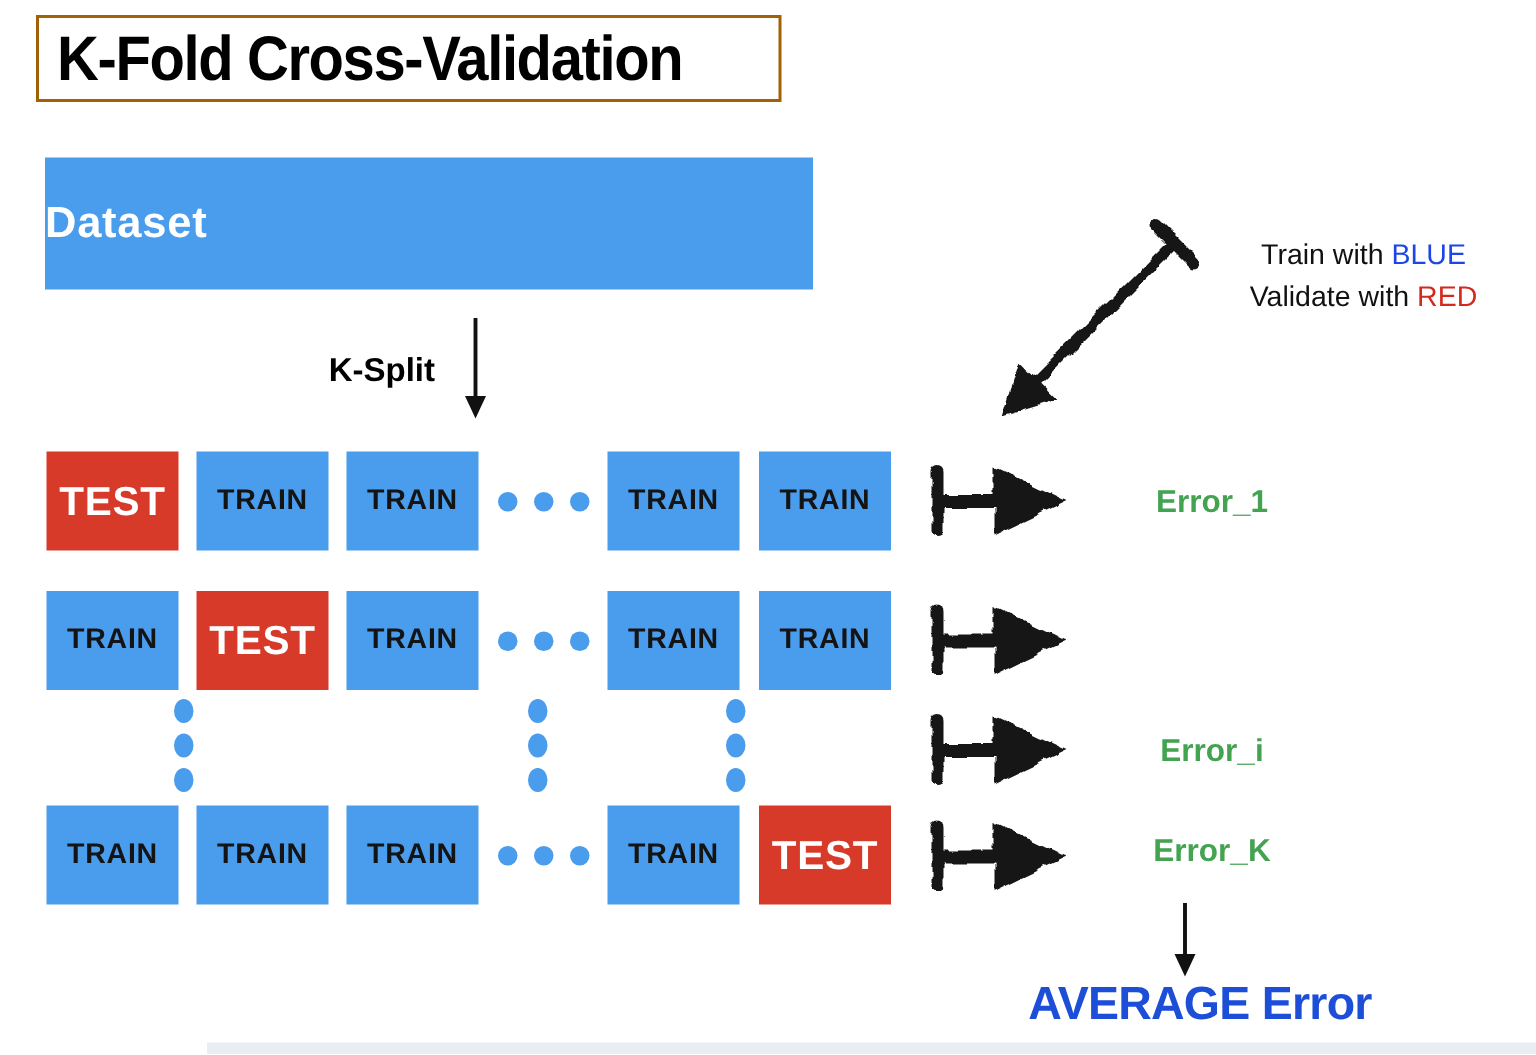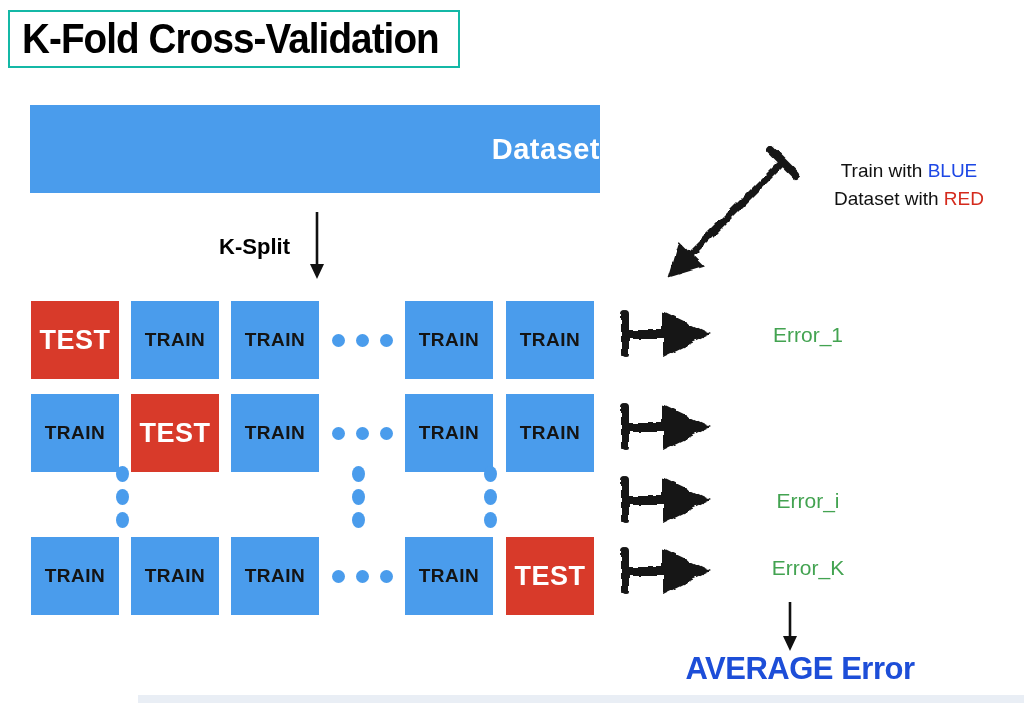--- a/index.html
+++ b/index.html
@@ -6,48 +6,48 @@
   html,body { background:#ffffff; }
   body { font-family:"Liberation Sans", sans-serif; }
 
   .canvas {
     position:relative; width:1024px; height:703px;
     background:#ffffff; overflow:hidden;
   }
 
   
   .title-box {
-    position:absolute; left:8px; top:10px; width:452px; height:58px;
-    border:2px solid #14b8a6; background:#fff;
+    position:absolute; left:24px; top:10px; width:497px; height:58px;
+    border:2px solid #a16207; background:#fff;
     display:flex; align-items:center; padding-left:12px;
   }
   .title-box span {
     font-size:42px; font-weight:bold; color:#000;
     letter-spacing:-1px; white-space:nowrap;
     transform:scaleX(0.92); transform-origin:left center;
   }
 
   
   .dataset-bar {
-    position:absolute; left:30px; top:105px; width:570px; height:88px;
+    position:absolute; left:30px; top:105px; width:512px; height:88px;
     background:var(--train-blue);
-    display:flex; align-items:center; justify-content:flex-end;
+    display:flex; align-items:center; justify-content:flex-start;
     color:#fff; font-size:29px; font-weight:bold; letter-spacing:0.5px;
   }
 
   .k-split-label {
     position:absolute; left:170px; top:234px; width:120px;
     text-align:right; font-size:22px; font-weight:bold; color:#000;
   }
 
   
   .fold-row { position:absolute; left:31px; display:flex; align-items:center; }
   .row-1 { top:301px; } .row-2 { top:394px; } .row-4 { top:537px; }
   .cell {
-    width:88px; height:78px; flex:0 0 88px;
+    width:88px; height:66px; flex:0 0 88px;
     display:flex; align-items:center; justify-content:center;
     font-weight:bold;
   }
   .cell--train { background:var(--train-blue); color:#141414; font-size:19px; letter-spacing:0.5px; }
   .cell--test  { background:var(--test-red);  color:#ffffff; font-size:27px; letter-spacing:0.5px; }
   .mr { margin-right:12px; }
   .mr2 { margin-right:13px; }
   .hdots {
     width:86px; flex:0 0 86px; display:flex; align-items:center;
     justify-content:center; gap:11px;
@@ -60,21 +60,21 @@
   .vdot { width:13px; height:16px; border-radius:50%; background:var(--train-blue); }
 
   
   .map-arrow { position:absolute; left:618px; width:96px; height:54px; }
   .ma-1 { top:307px; } .ma-2 { top:400px; } .ma-3 { top:473px; } .ma-4 { top:544px; }
   .map-arrow svg { width:100%; height:100%; }
 
   
   .error-label {
     position:absolute; left:748px; width:120px; height:26px; line-height:26px;
-    text-align:center; font-size:21px; font-weight:normal; color:var(--error-green);
+    text-align:center; font-size:21px; font-weight:bold; color:var(--error-green);
   }
   .el-1 { top:322px; } .el-2 { top:415px; } .el-3 { top:488px; } .el-4 { top:555px; }
 
   
   .model-box {
     position:absolute; left:802px; top:88px; width:184px; height:49px;
     background:var(--model-pink); display:flex; align-items:center; justify-content:center;
     color:#fff; font-size:29px; font-weight:bold; letter-spacing:1px;
   }
   .model-caption {
@@ -220,21 +220,21 @@
     </g>
       </svg>
   </div>
 
   <div class="error-label el-1">Error_1</div>
   <div class="error-label el-3">Error_i</div>
   <div class="error-label el-4">Error_K</div>
 
   <div class="model-caption">
     <div><span>Train with </span><span class="word-blue">BLUE</span></div>
-    <div><span>Dataset with </span><span class="word-red">RED</span></div>
+    <div><span>Validate with </span><span class="word-red">RED</span></div>
   </div>
 
   <svg class="diag-arrow" viewBox="0 0 150 140">
     <g stroke="#151515" fill="#151515" filter="url(#rough)">
       <line x1="131" y1="16" x2="34" y2="113" stroke-width="7"></line>
       <line x1="119" y1="4" x2="144" y2="29" stroke-width="8" stroke-linecap="round"></line>
       <polygon points="18,130 51,120 28,97" stroke-width="2"></polygon>
     </g>
   </svg>
 

